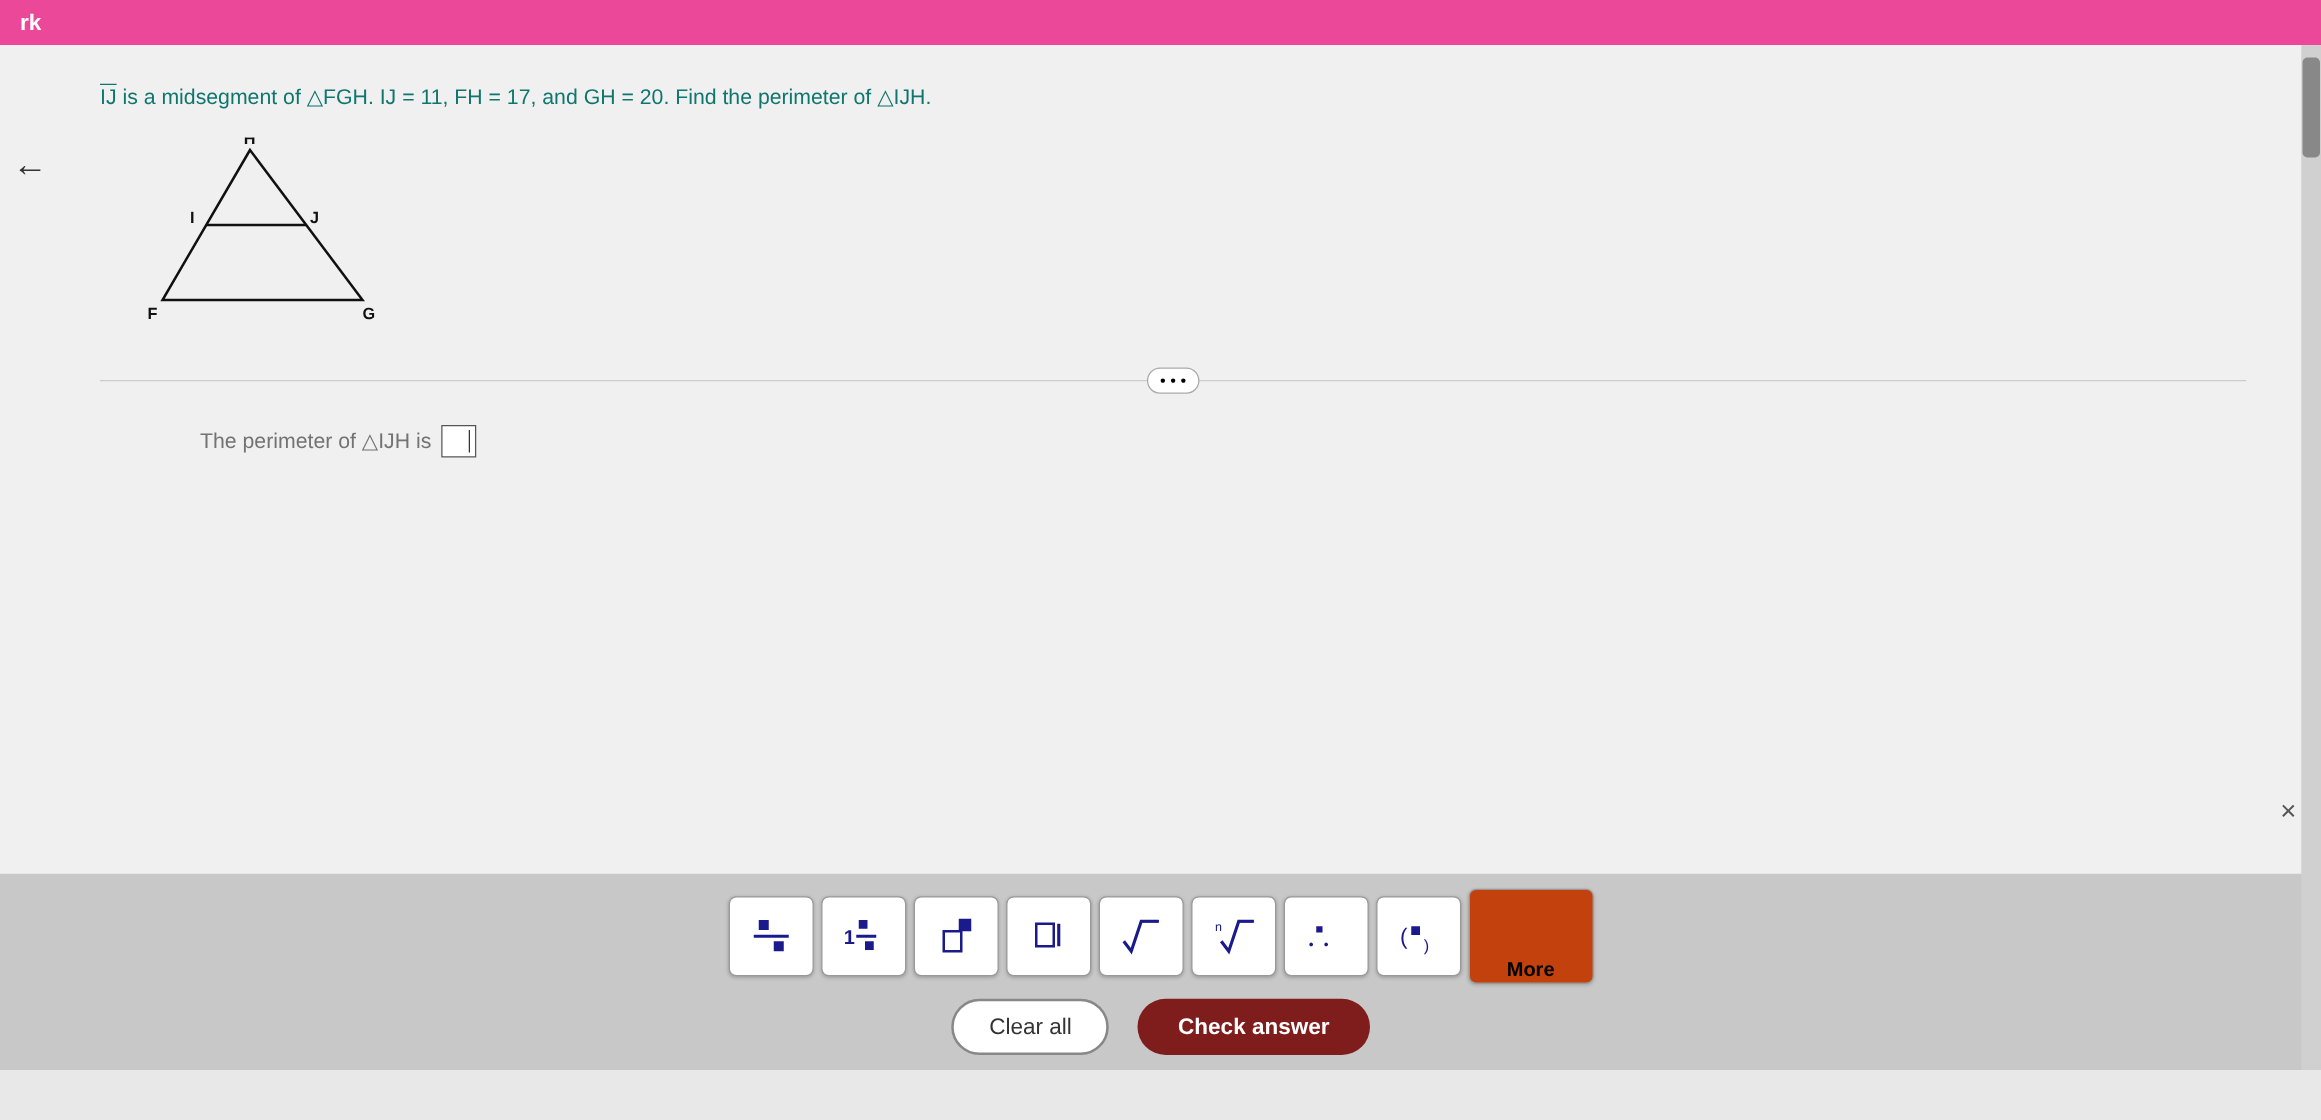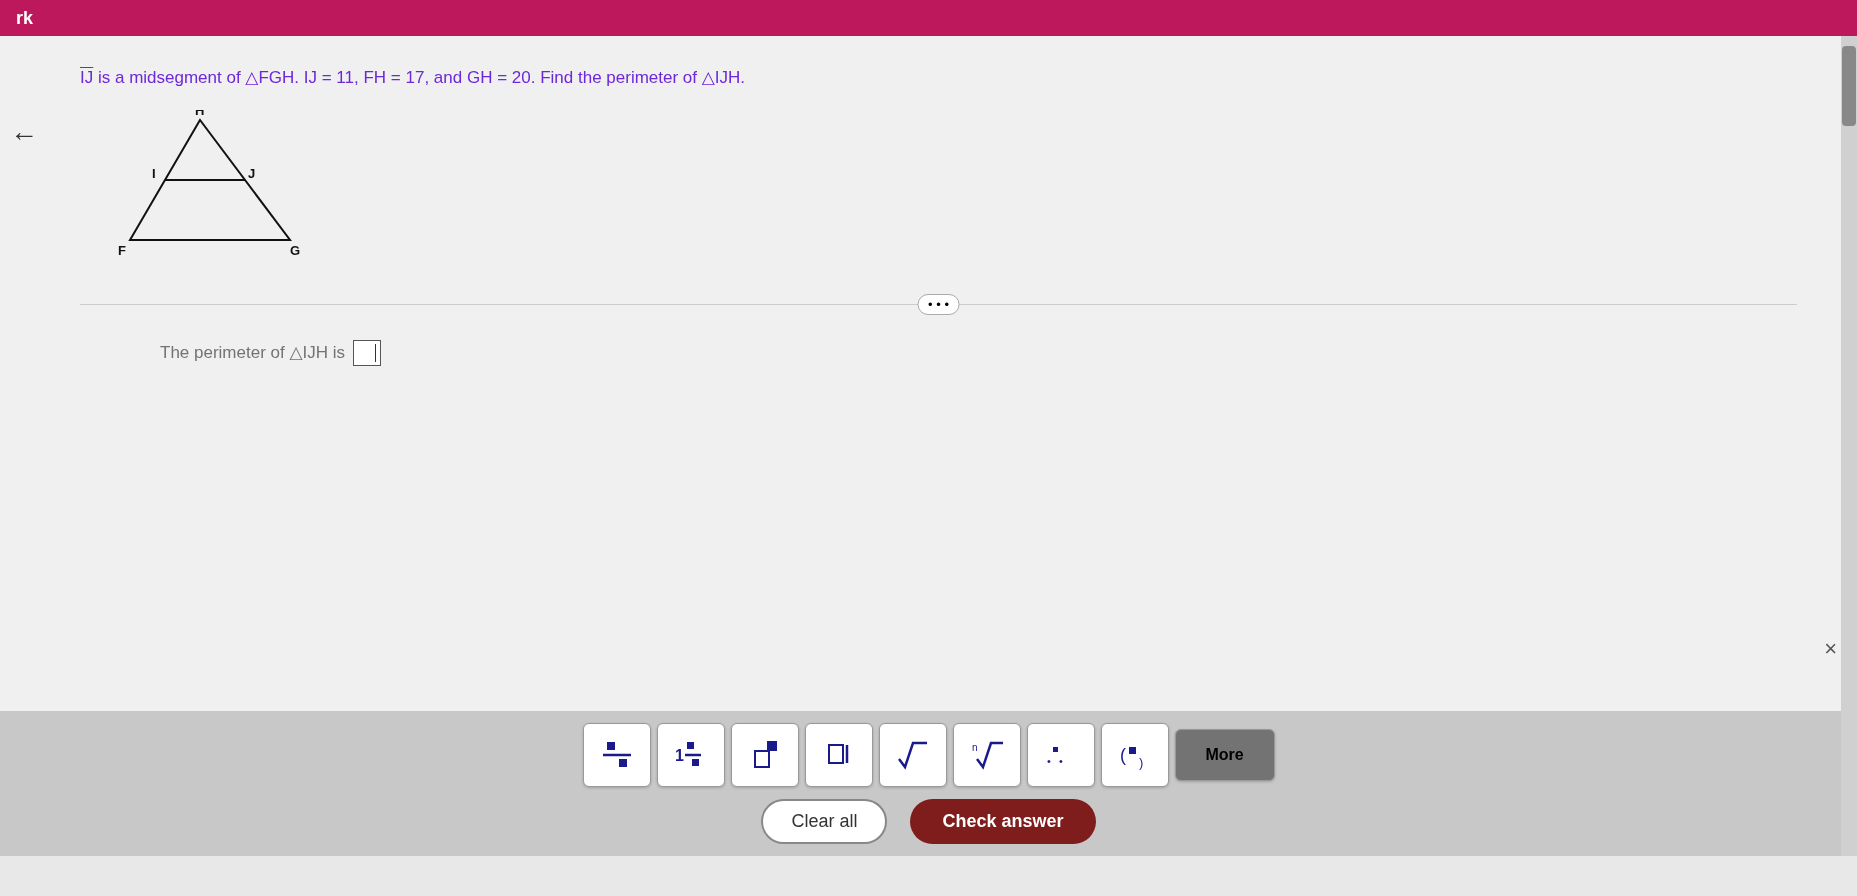--- a/index.html
+++ b/index.html
@@ -6,21 +6,21 @@
     body {
       font-family: Arial, sans-serif;
       background: #e8e8e8;
       width: 1857px;
       min-height: 896px;
       overflow-x: hidden;
     }
 
     
     .top-bar {
-      background: #be185d;
+      background: #ec4899;
       color: white;
       height: 36px;
       display: flex;
       align-items: center;
       padding: 0 16px;
       font-size: 18px;
       font-weight: bold;
     }
 
     
@@ -44,21 +44,21 @@
     }
 
     
     .question-area {
       padding: 30px 60px 20px 80px;
       flex: 1;
     }
 
     .question-text {
       font-size: 17px;
-      color: #6d28d9;
+      color: #0f766e;
       margin-bottom: 20px;
       line-height: 1.4;
     }
 
     
     .diagram-container {
       margin: 10px 0 20px 20px;
       width: 220px;
       height: 160px;
       position: relative;
@@ -160,27 +160,27 @@
       box-shadow: 0 1px 3px rgba(0,0,0,0.2);
       position: relative;
     }
 
     .math-btn svg {
       width: 36px;
       height: 36px;
     }
 
     .math-btn-more {
-      background: #737373;
+      background: #c2410c;
       border: 1px solid #999;
       border-radius: 6px;
       width: 100px;
-      height: 52px;
-      display: flex;
-      align-items: center;
+      height: 76px;
+      display: flex;
+      align-items: flex-end;
       justify-content: center;
       cursor: pointer;
       font-size: 16px;
       font-weight: bold;
       box-shadow: 0 1px 3px rgba(0,0,0,0.2);
     }
 
     .action-buttons-row {
       display: flex;
       align-items: flex-end;

